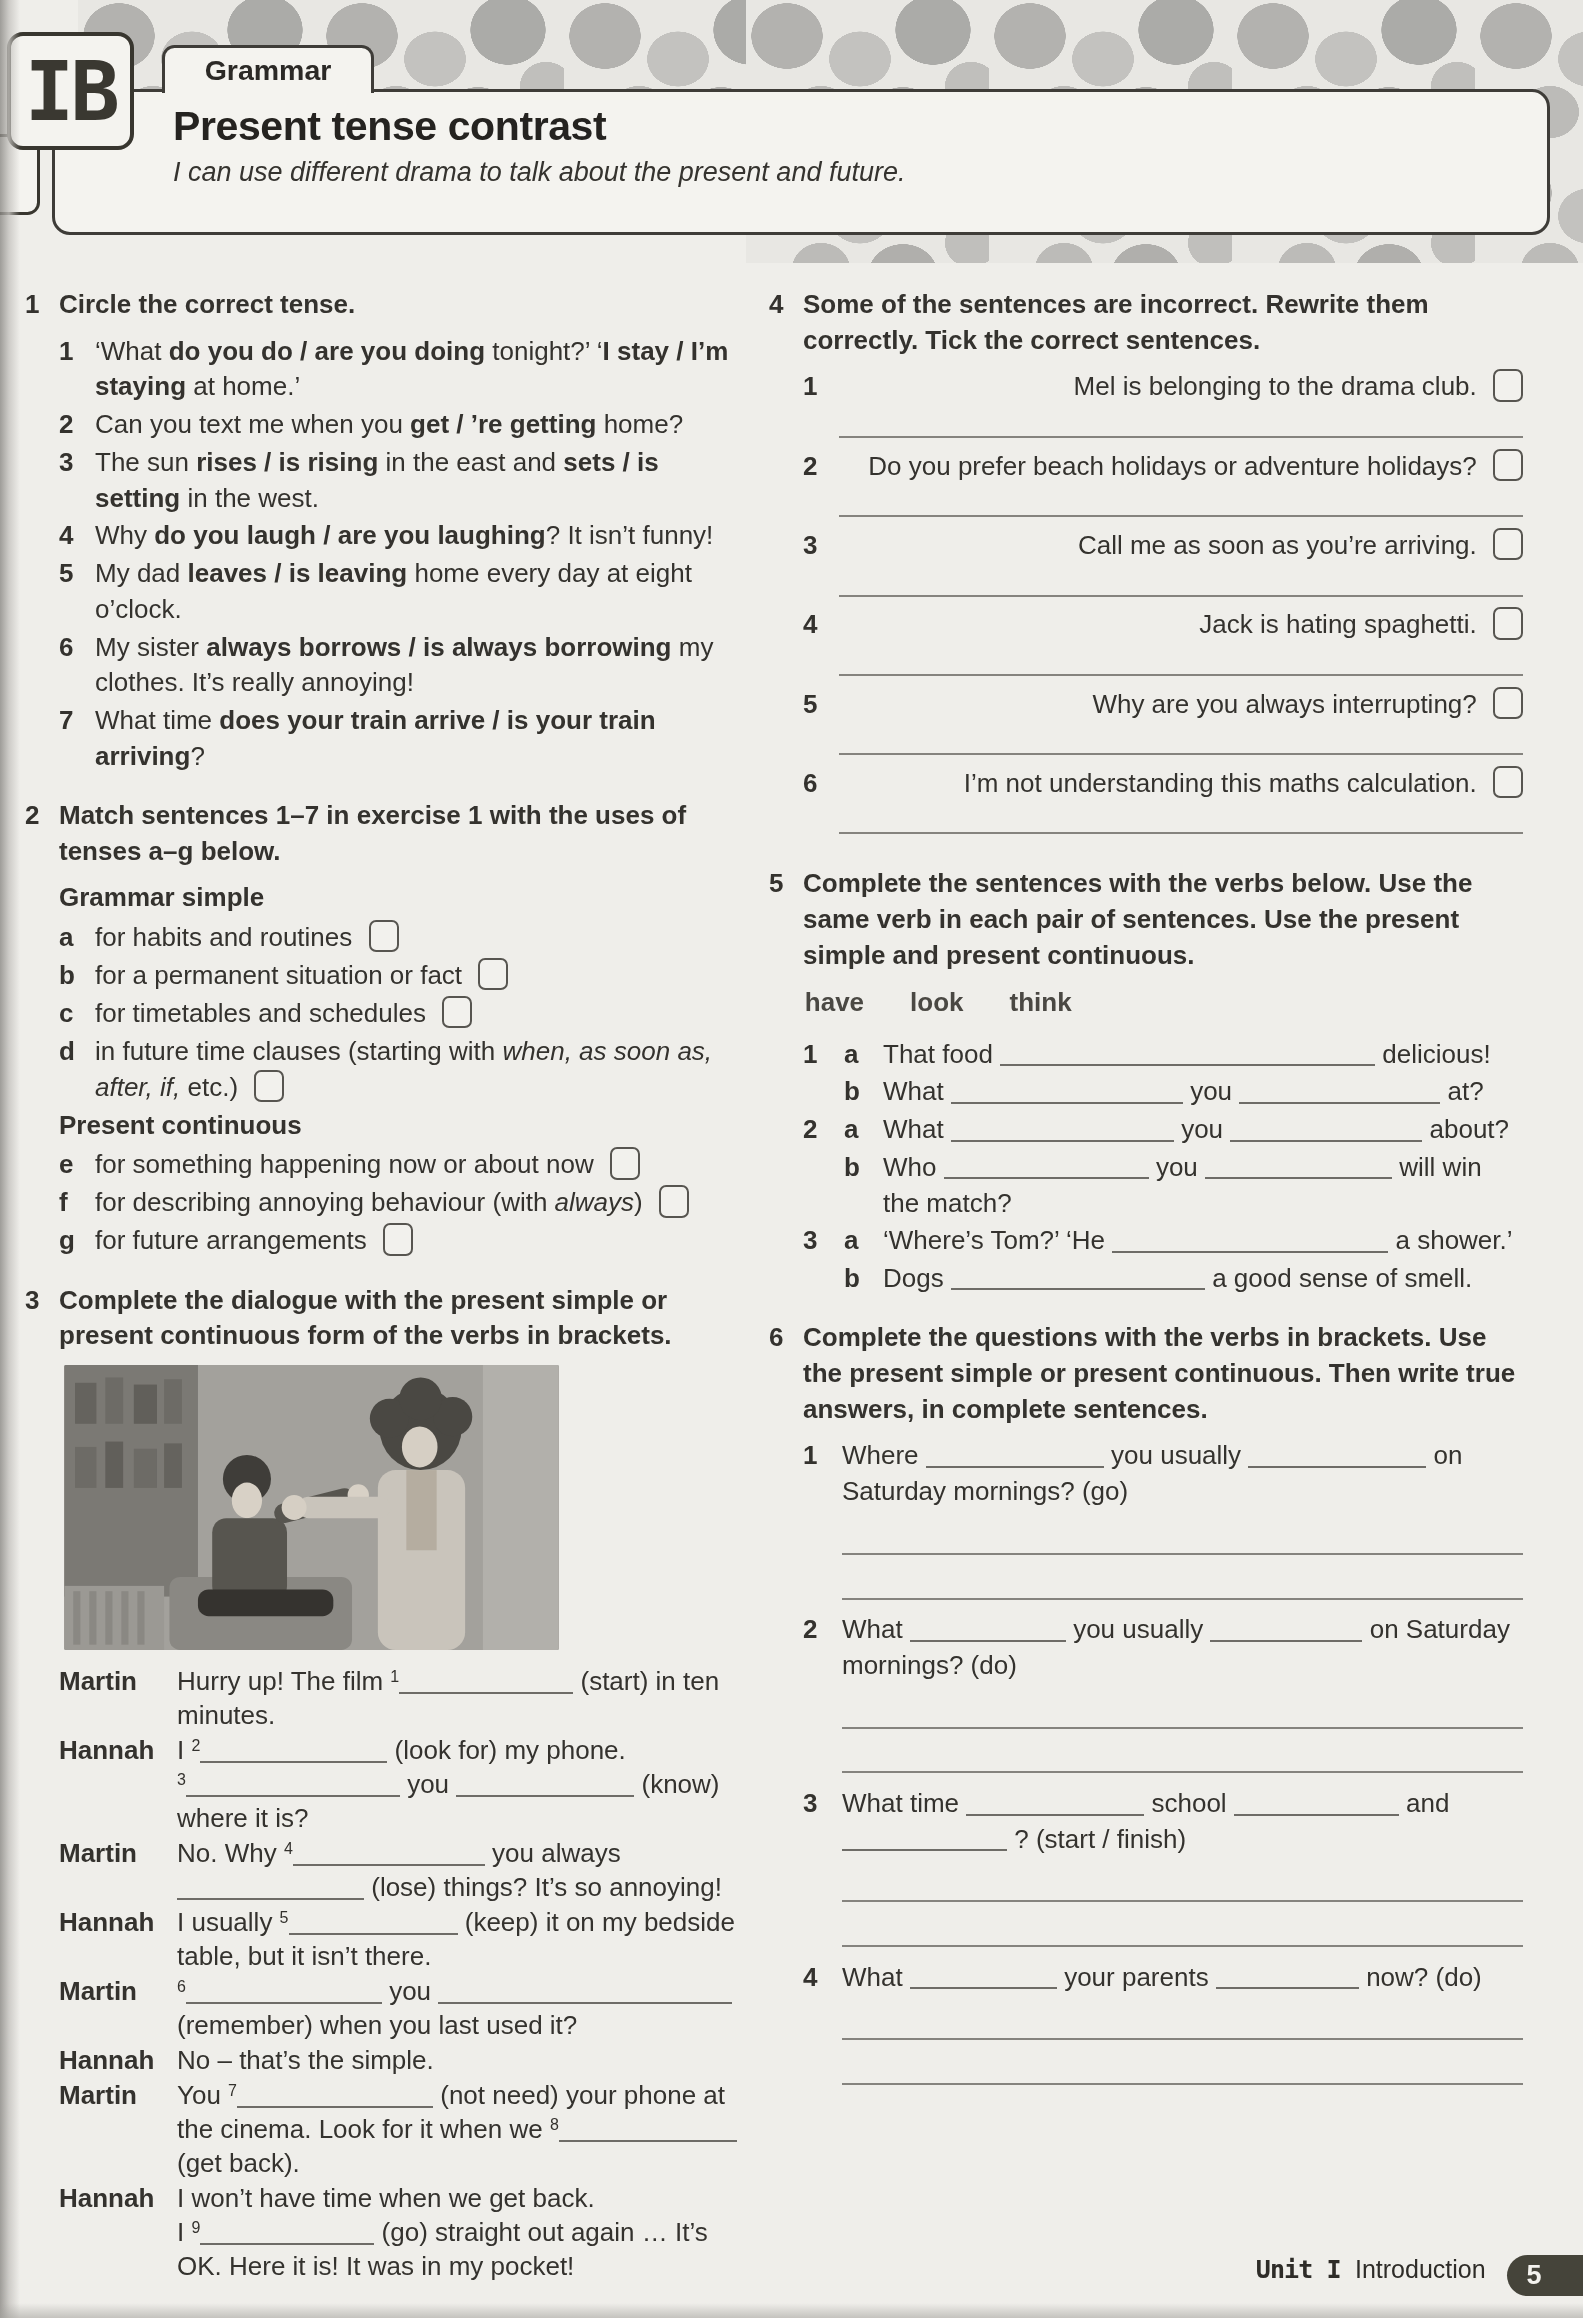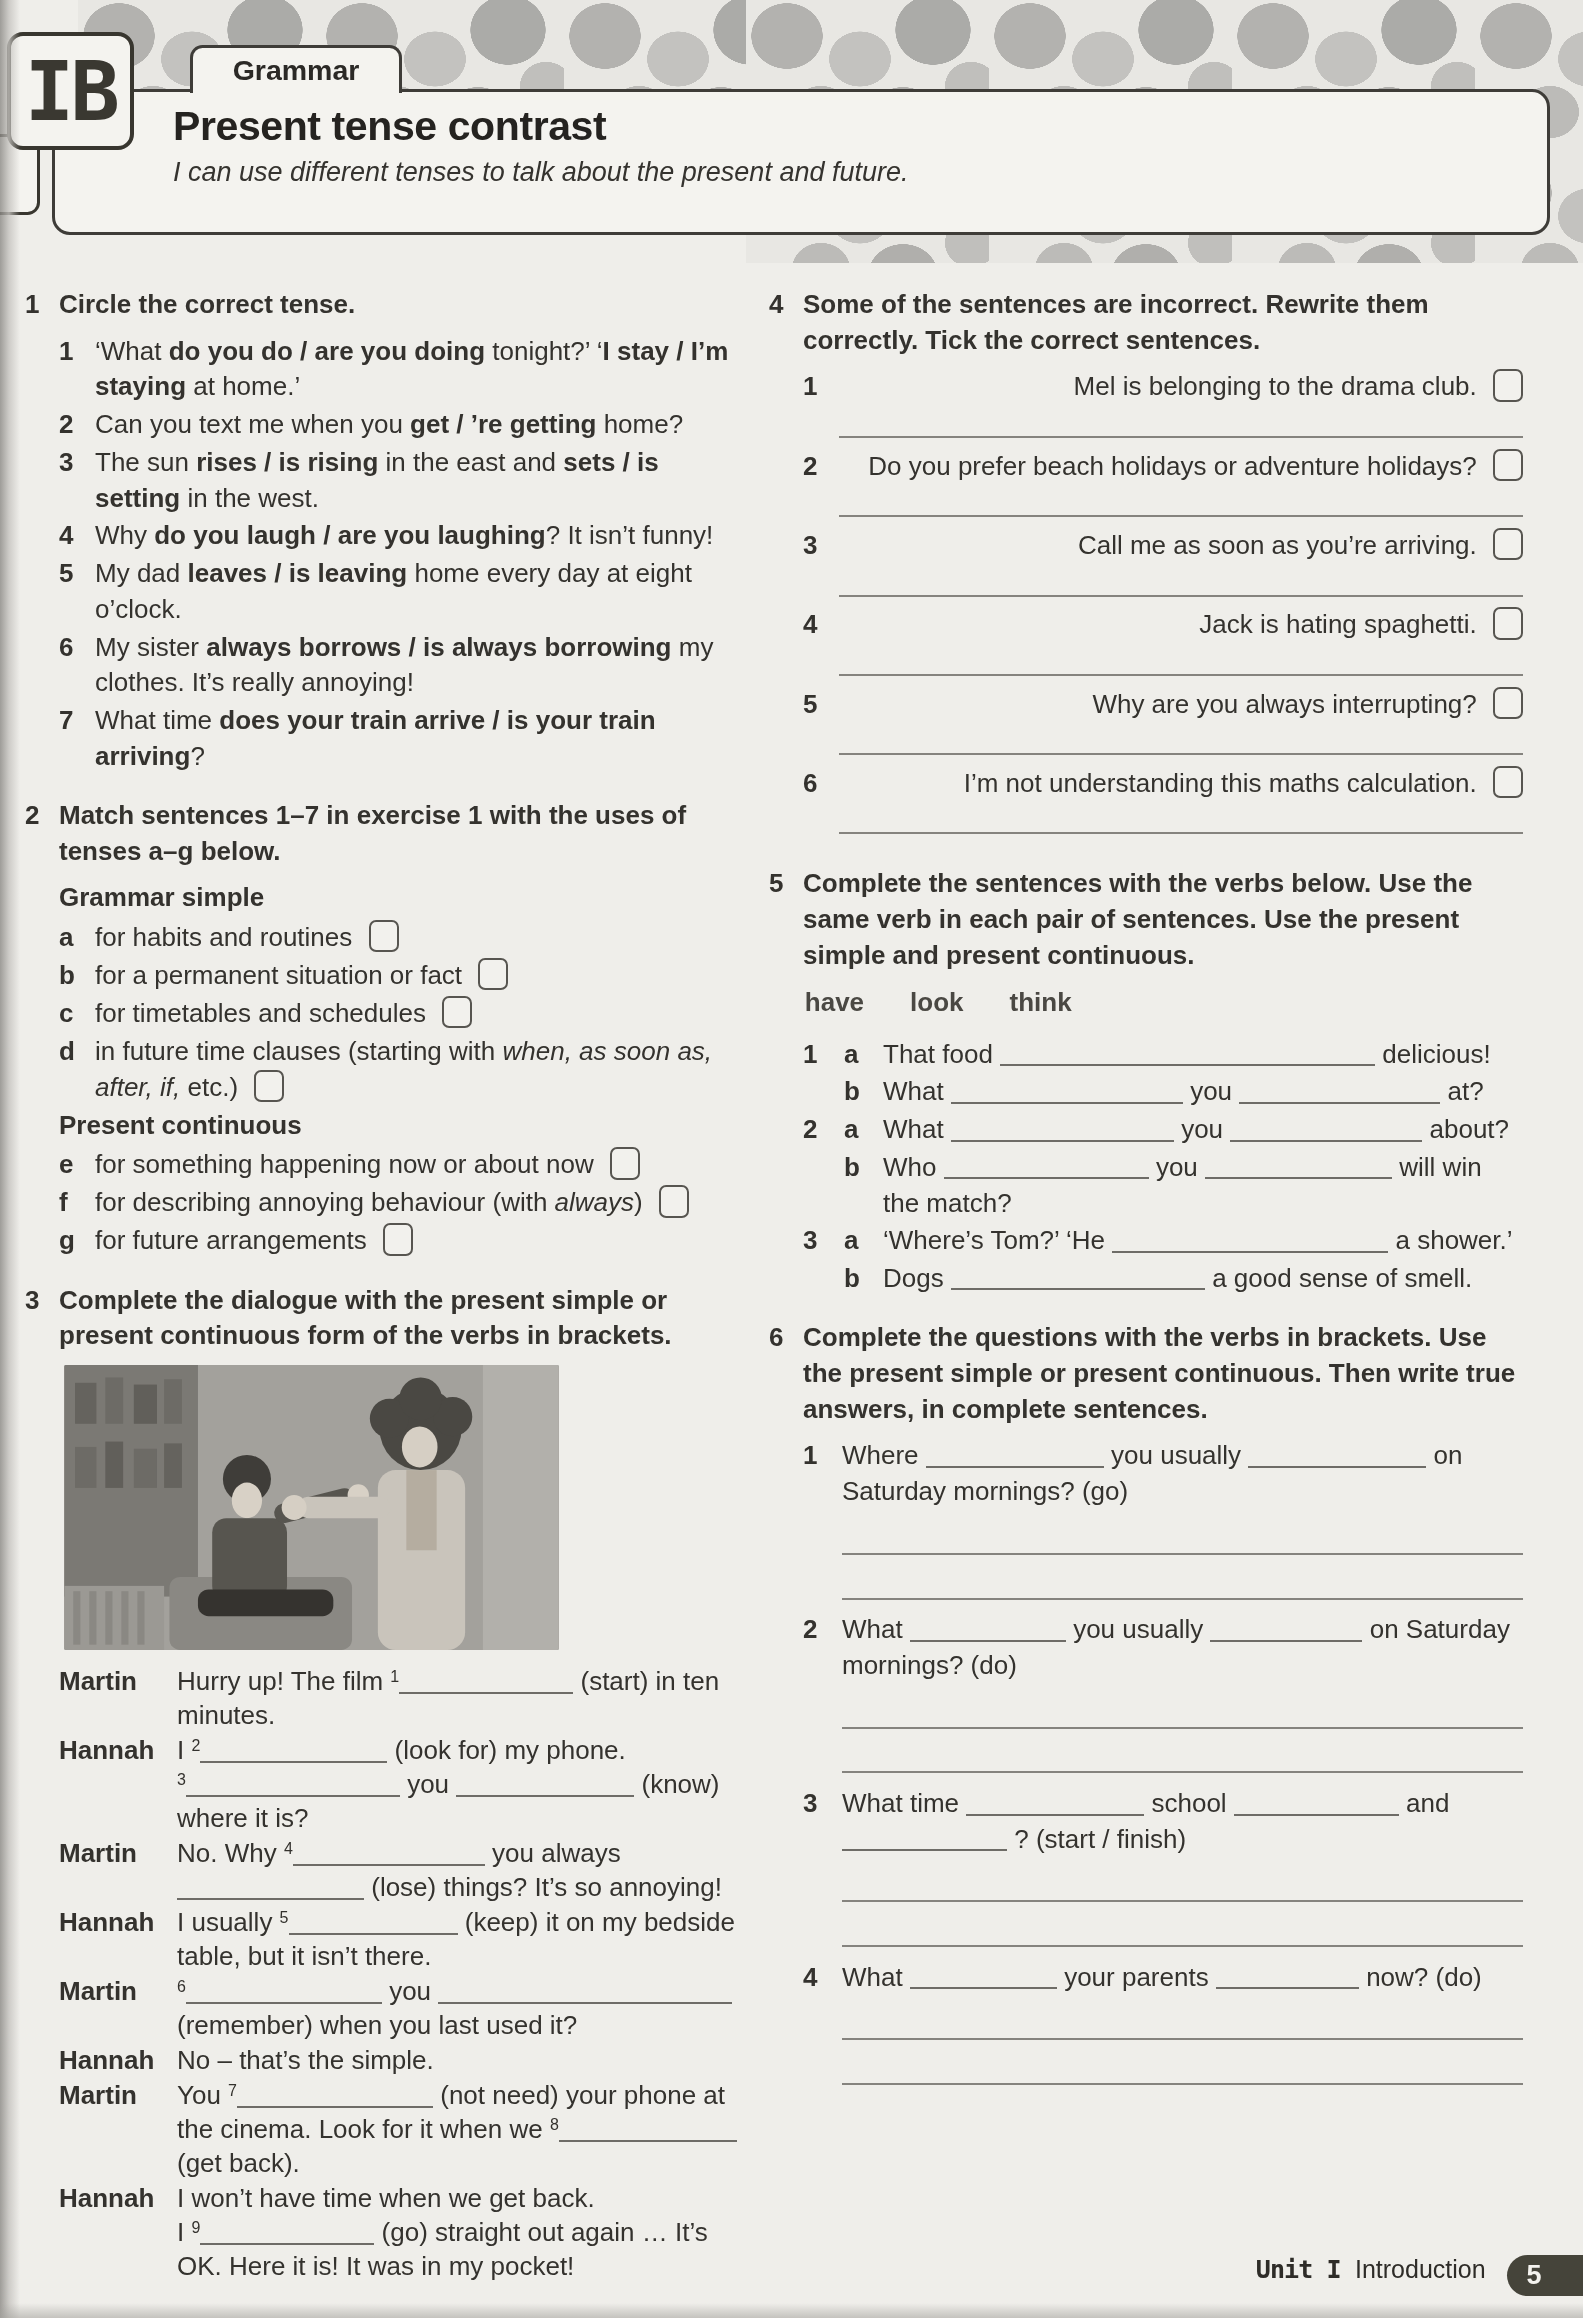--- a/index.html
+++ b/index.html
@@ -24,21 +24,21 @@
     background-size:243px 157px;}
   .pebbles-top{left:78px;top:0;right:0;height:105px;}
   .pebbles-right{right:0;top:0;width:838px;height:263px;}
 
   .title-panel{position:absolute;left:52px;top:89px;width:1498px;height:146px;box-sizing:border-box;
     background:#f4f3ef;border:3.6px solid #3e3c38;border-radius:18px;padding:10.7px 18px 0 118px;z-index:2;}
   .lesson-title{font-size:41px;font-weight:bold;color:#252320;letter-spacing:-0.4px;}
   .lesson-objective{font-size:27px;font-style:italic;margin-top:7.1px;color:#35332f;}
   .grammar-tab{position:absolute;left:162px;top:45px;width:212px;height:48px;box-sizing:border-box;z-index:3;
     background:#f4f3ef;border:3.6px solid #3e3c38;border-bottom:none;border-radius:12.5px 12.5px 0 0;
-    display:flex;align-items:center;justify-content:center;font-size:28.5px;font-weight:bold;color:#2b2926;margin-left:28px;}
+    display:flex;align-items:center;justify-content:center;font-size:28.5px;font-weight:bold;color:#2b2926;}
   .unit-badge{position:absolute;left:7.1px;top:32px;width:127px;height:118px;box-sizing:border-box;z-index:4;
     background:#f4f3ef;border:4.5px solid #38362f;border-radius:16px;display:flex;align-items:center;justify-content:center;
     font-family:"DejaVu Sans Mono",monospace;font-weight:bold;font-size:82px;color:#3a3831;letter-spacing:-3.6px;}
   .spine-tab{position:absolute;left:-23px;top:134px;width:57px;height:75px;background:#f4f3ef;
     border:3.6px solid #38362f;border-radius:12.5px;z-index:1;}
 
   
   .col{position:absolute;top:287px;font-size:26px;line-height:1.38;z-index:5;}
   .col-left{left:25px;width:722px;}
   .col-right{left:769px;width:754px;}
@@ -98,21 +98,21 @@
 <body>
 
 <div class="page">
 
   <div class="pebbles pebbles-top"></div>
   <div class="pebbles pebbles-right"></div>
   <div class="spine-tab"></div>
 
   <div class="title-panel">
     <div class="lesson-title">Present tense contrast</div>
-    <div class="lesson-objective">I can use different tenses to talk about the present and future.</div>
+    <div class="lesson-objective">I can use different drama to talk about the present and future.</div>
   </div>
   <div class="grammar-tab">Grammar</div>
   <div class="unit-badge">IB</div>
 
   <div class="col col-left">
 
     <section class="ex">
       <div class="ex-num">1</div>
       <div class="ex-body">
         <div class="ex-title">Circle the correct tense.</div>

